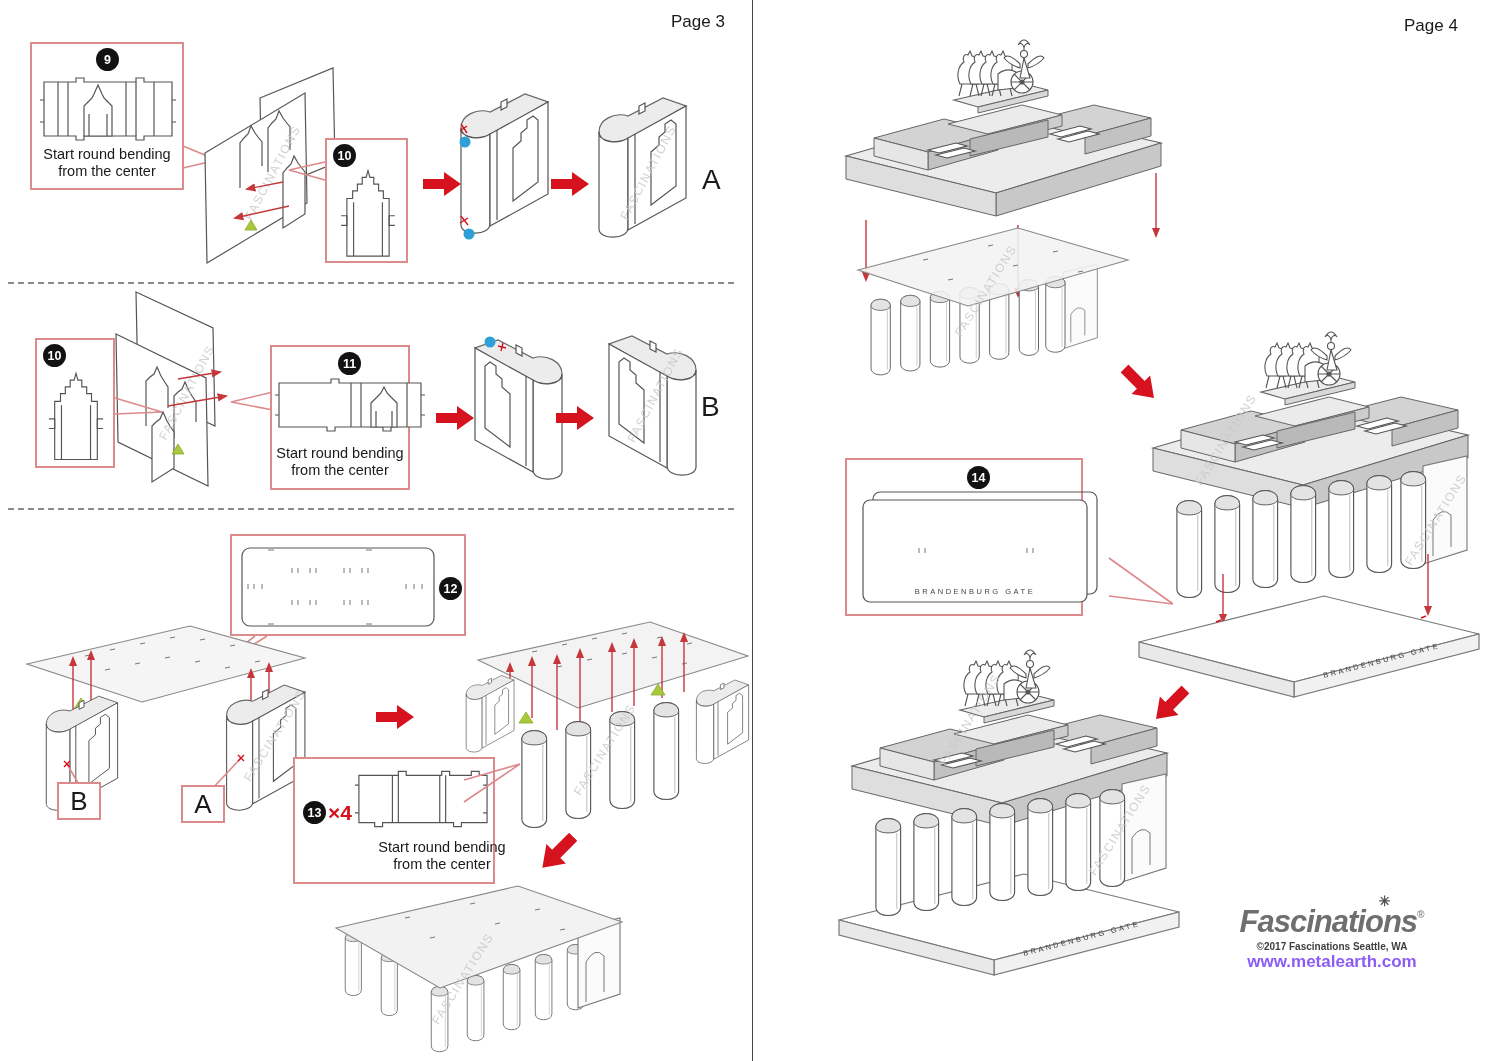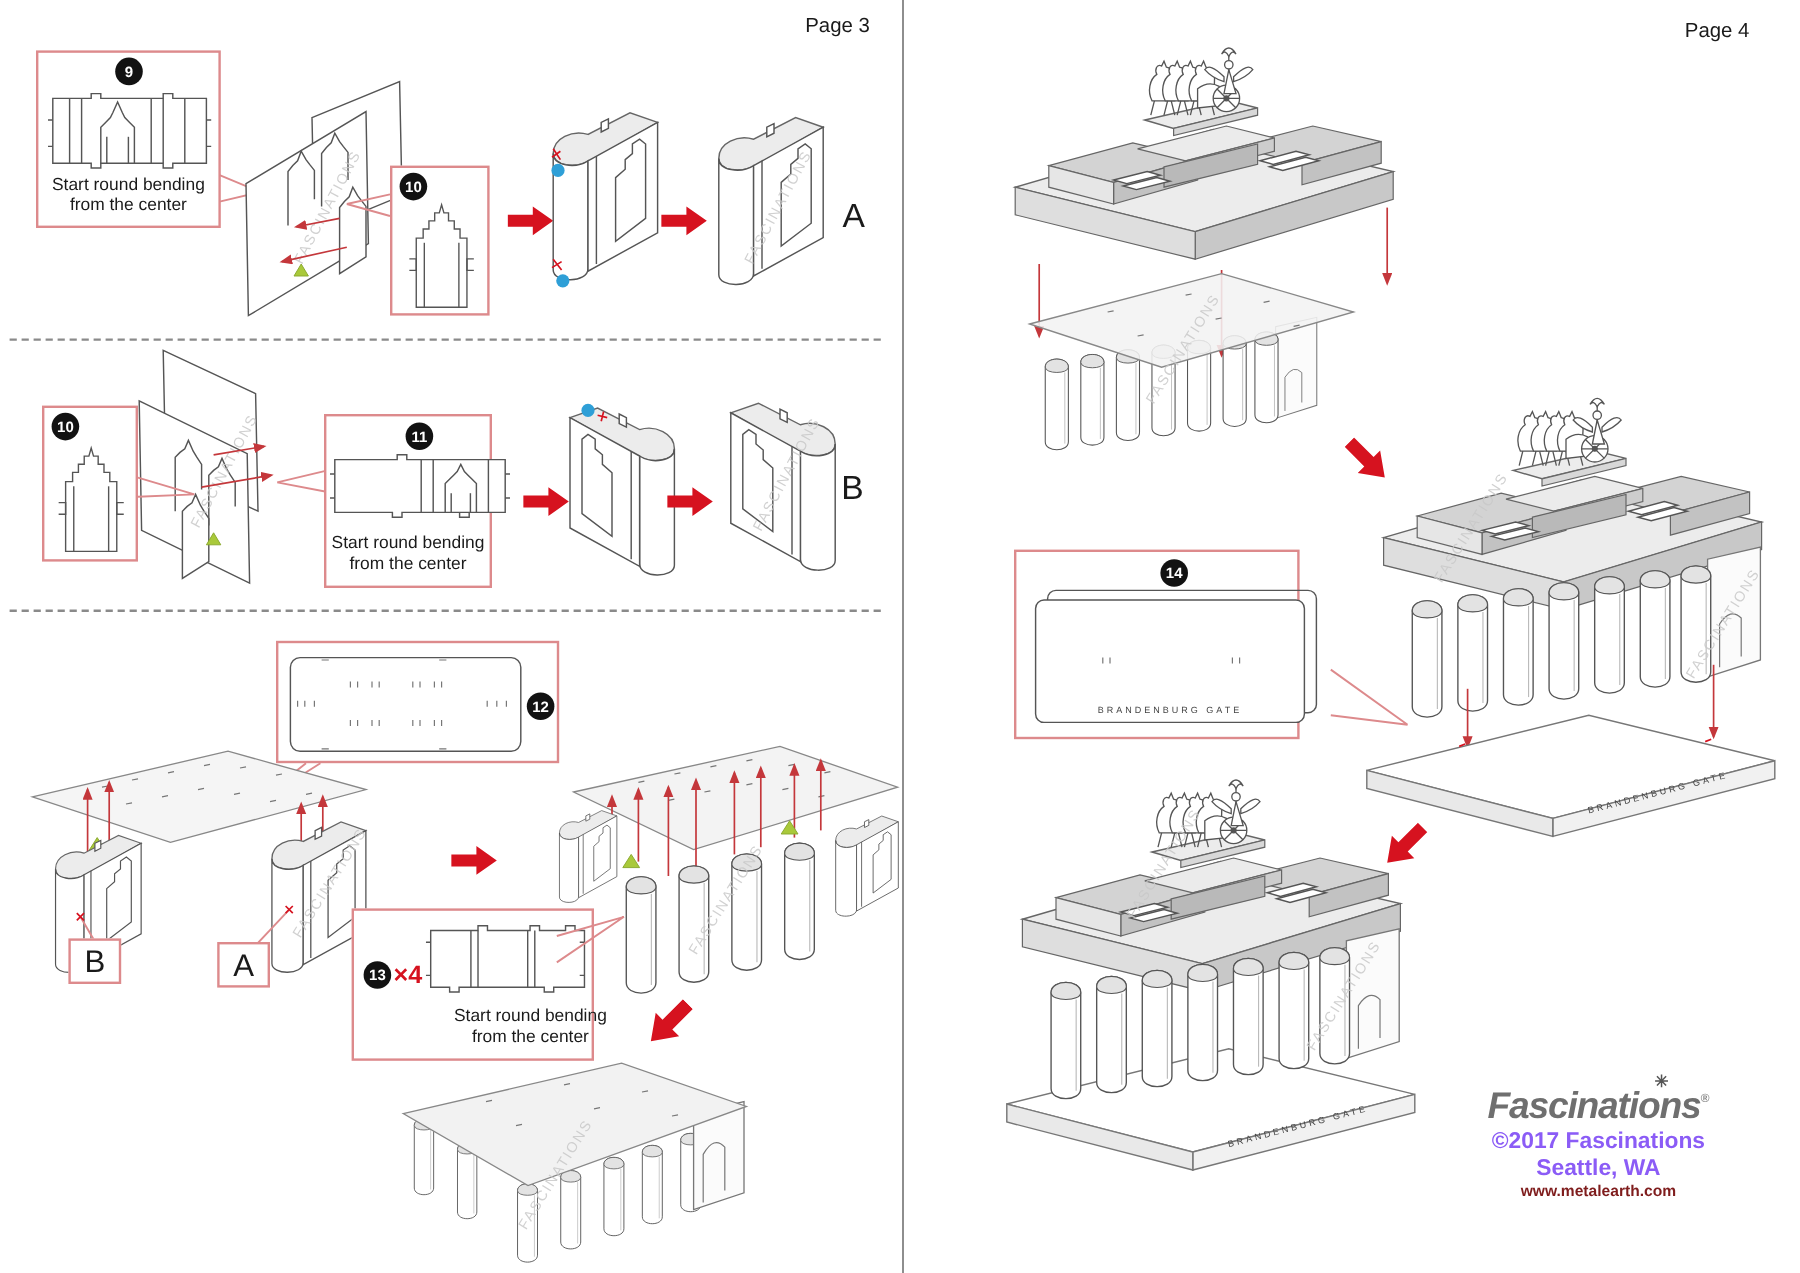--- a/index.html
+++ b/index.html
@@ -27,22 +27,22 @@
   .rx{stroke:#d6121f;stroke-width:1.4;fill:none;}
   .gt{fill:#a9c93a;stroke:#8aa82e;stroke-width:0.8;}
   .wm{fill:#c9c9c9;font-size:12px;letter-spacing:1.5px;opacity:.85;}
   .tick{stroke:#777;stroke-width:1;}
   .bgt{fill:#444;font-size:7.5px;letter-spacing:2.5px;}
   .logo-wrap{position:absolute;left:1232px;top:905px;width:200px;text-align:center;}
   .logo{position:relative;display:inline-block;font-style:italic;font-weight:bold;font-size:31px;
         color:#6f6f6f;letter-spacing:-1px;line-height:1.1;}
   .logo .flower{position:absolute;right:34px;top:-11px;font-size:14px;font-style:normal;color:#555;letter-spacing:0;}
   .logo .reg{font-size:10px;vertical-align:14px;color:#888;letter-spacing:0;}
-  .copyline{font-size:19px;font-weight:bold;color:#8b5cf6;margin-top:2px;}
-  .webline{font-size:13px;font-weight:bold;color:#7f1d1d;}
+  .copyline{font-size:10px;font-weight:bold;color:#404040;margin-top:2px;}
+  .webline{font-size:17px;font-weight:bold;color:#8b5cf6;}
 </style>
 </head>
 <body>
 
 <div id="canvas">
 
   <svg width="0" height="0">
     <defs>
       <marker id="ah" markerWidth="9" markerHeight="8" refX="6" refY="3" orient="auto">
         <path d="M0,0 L7.5,3 L0,6 Z" fill="#c4373b"></path>

